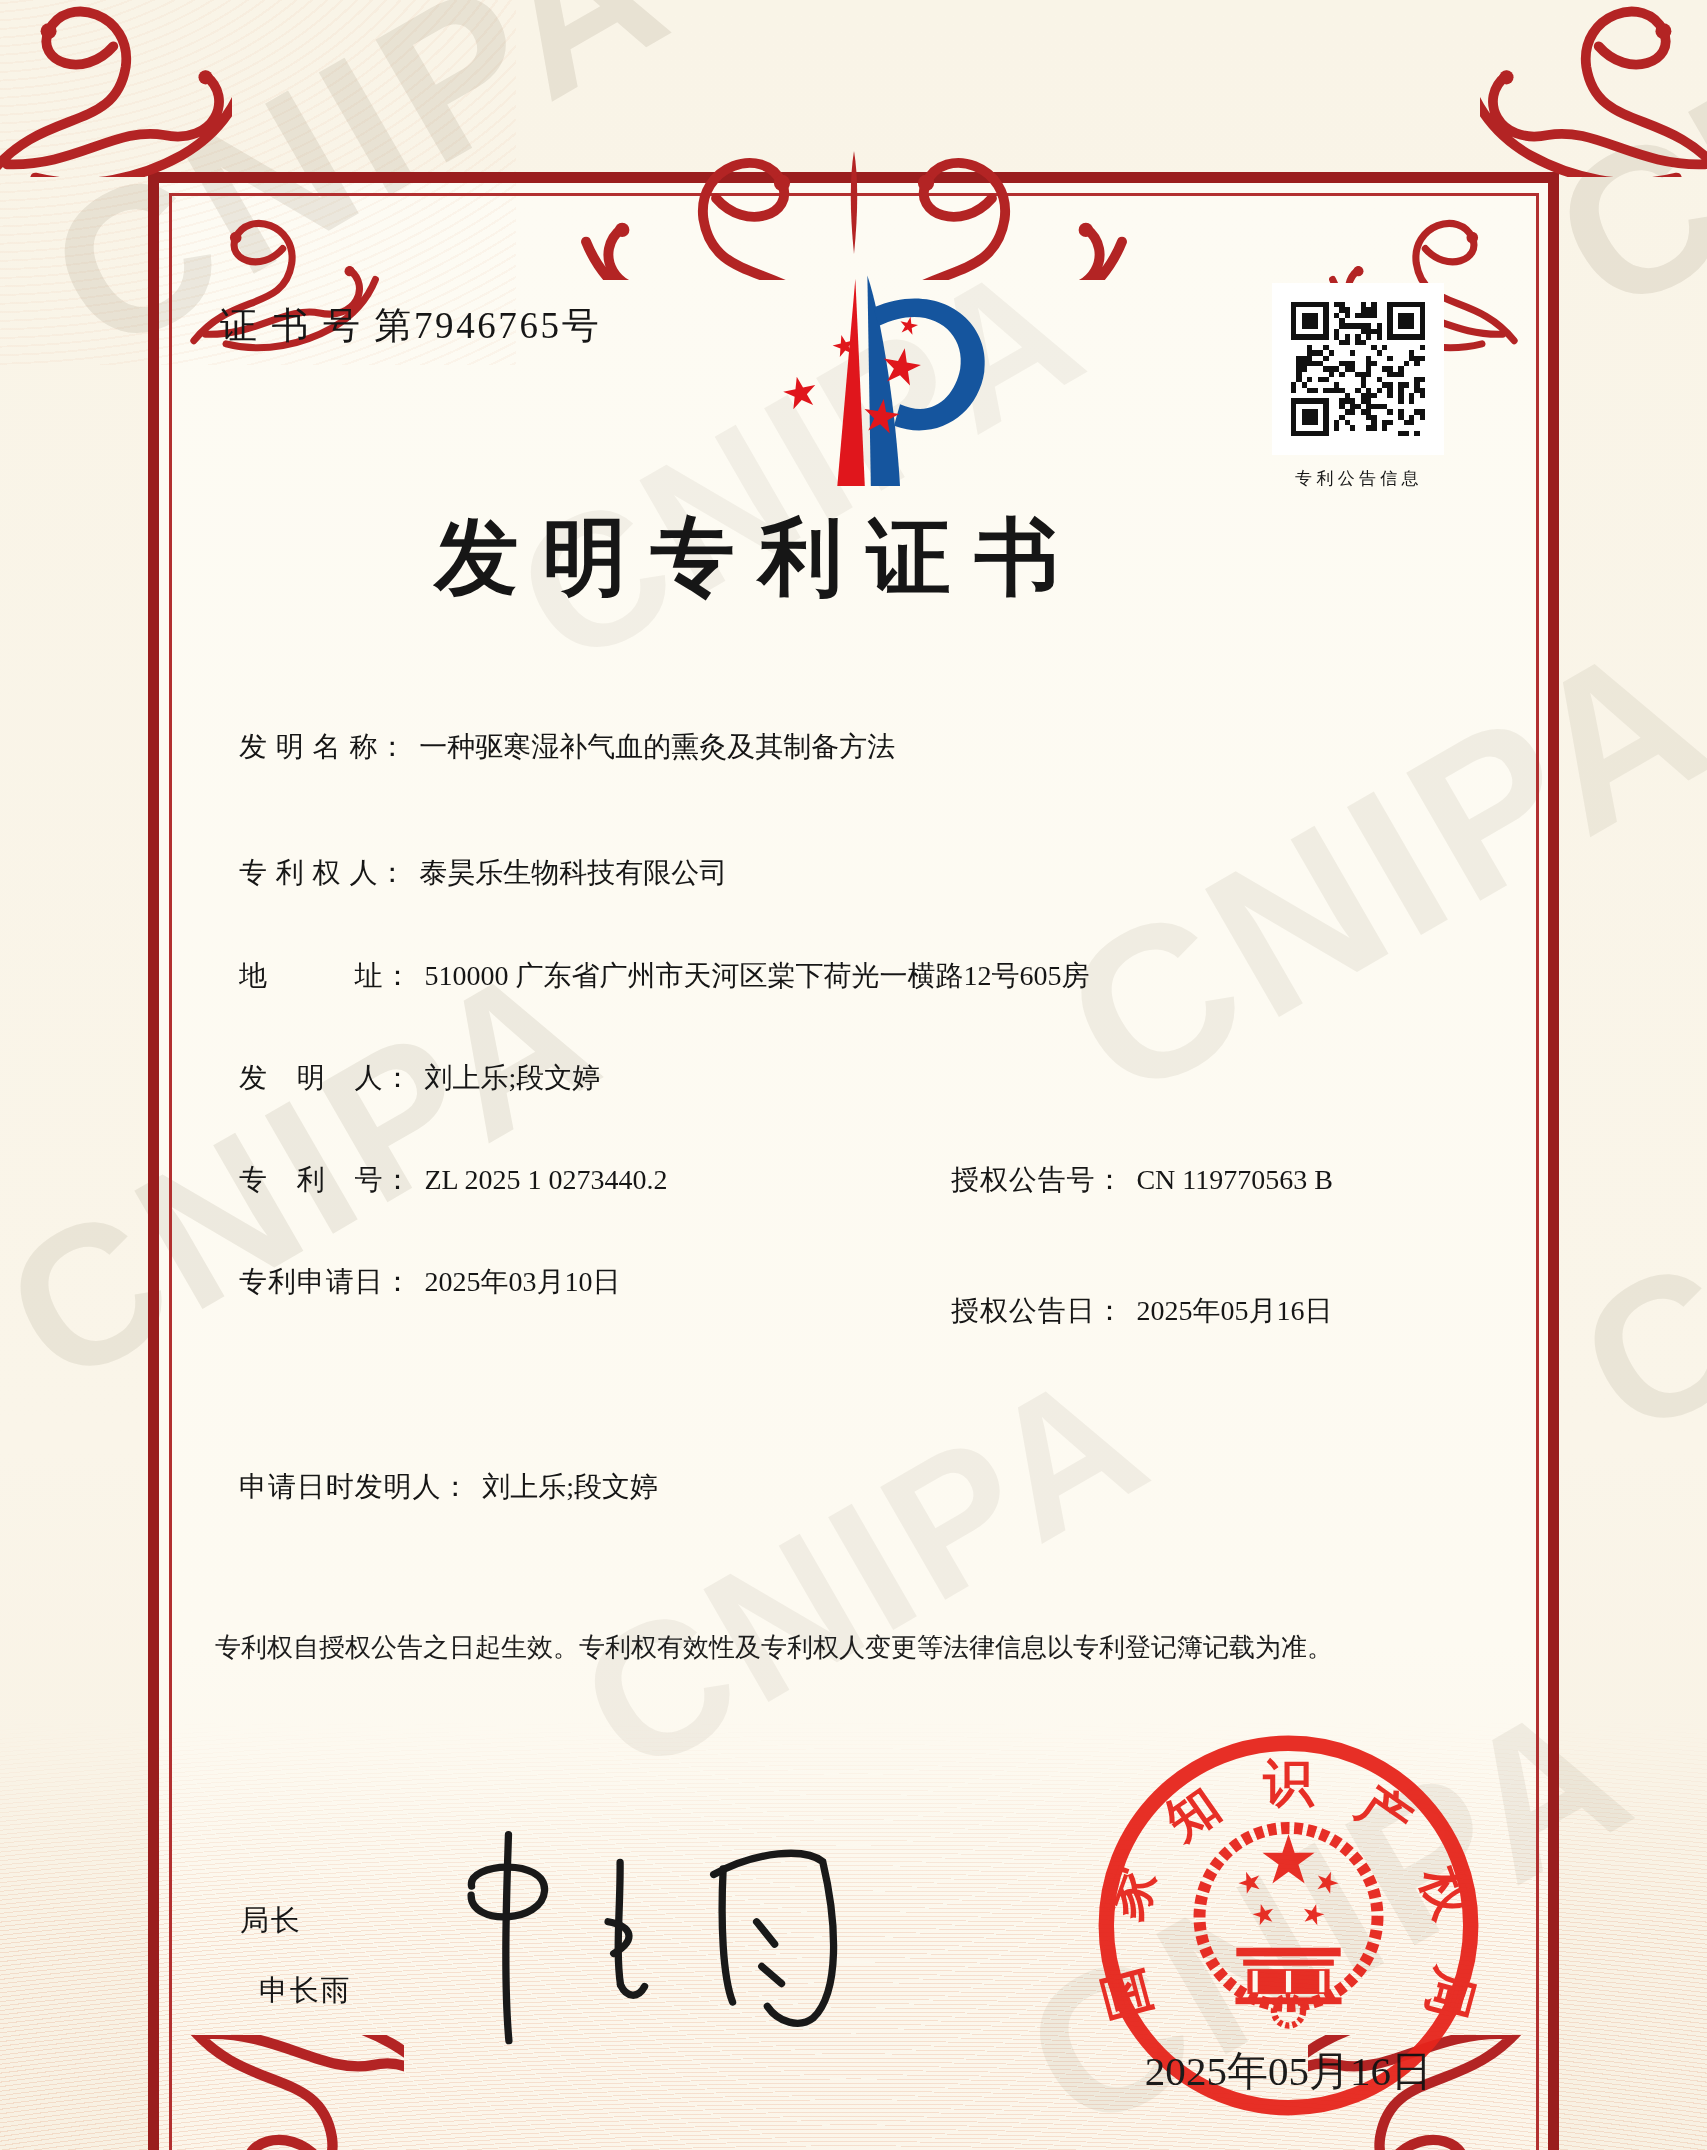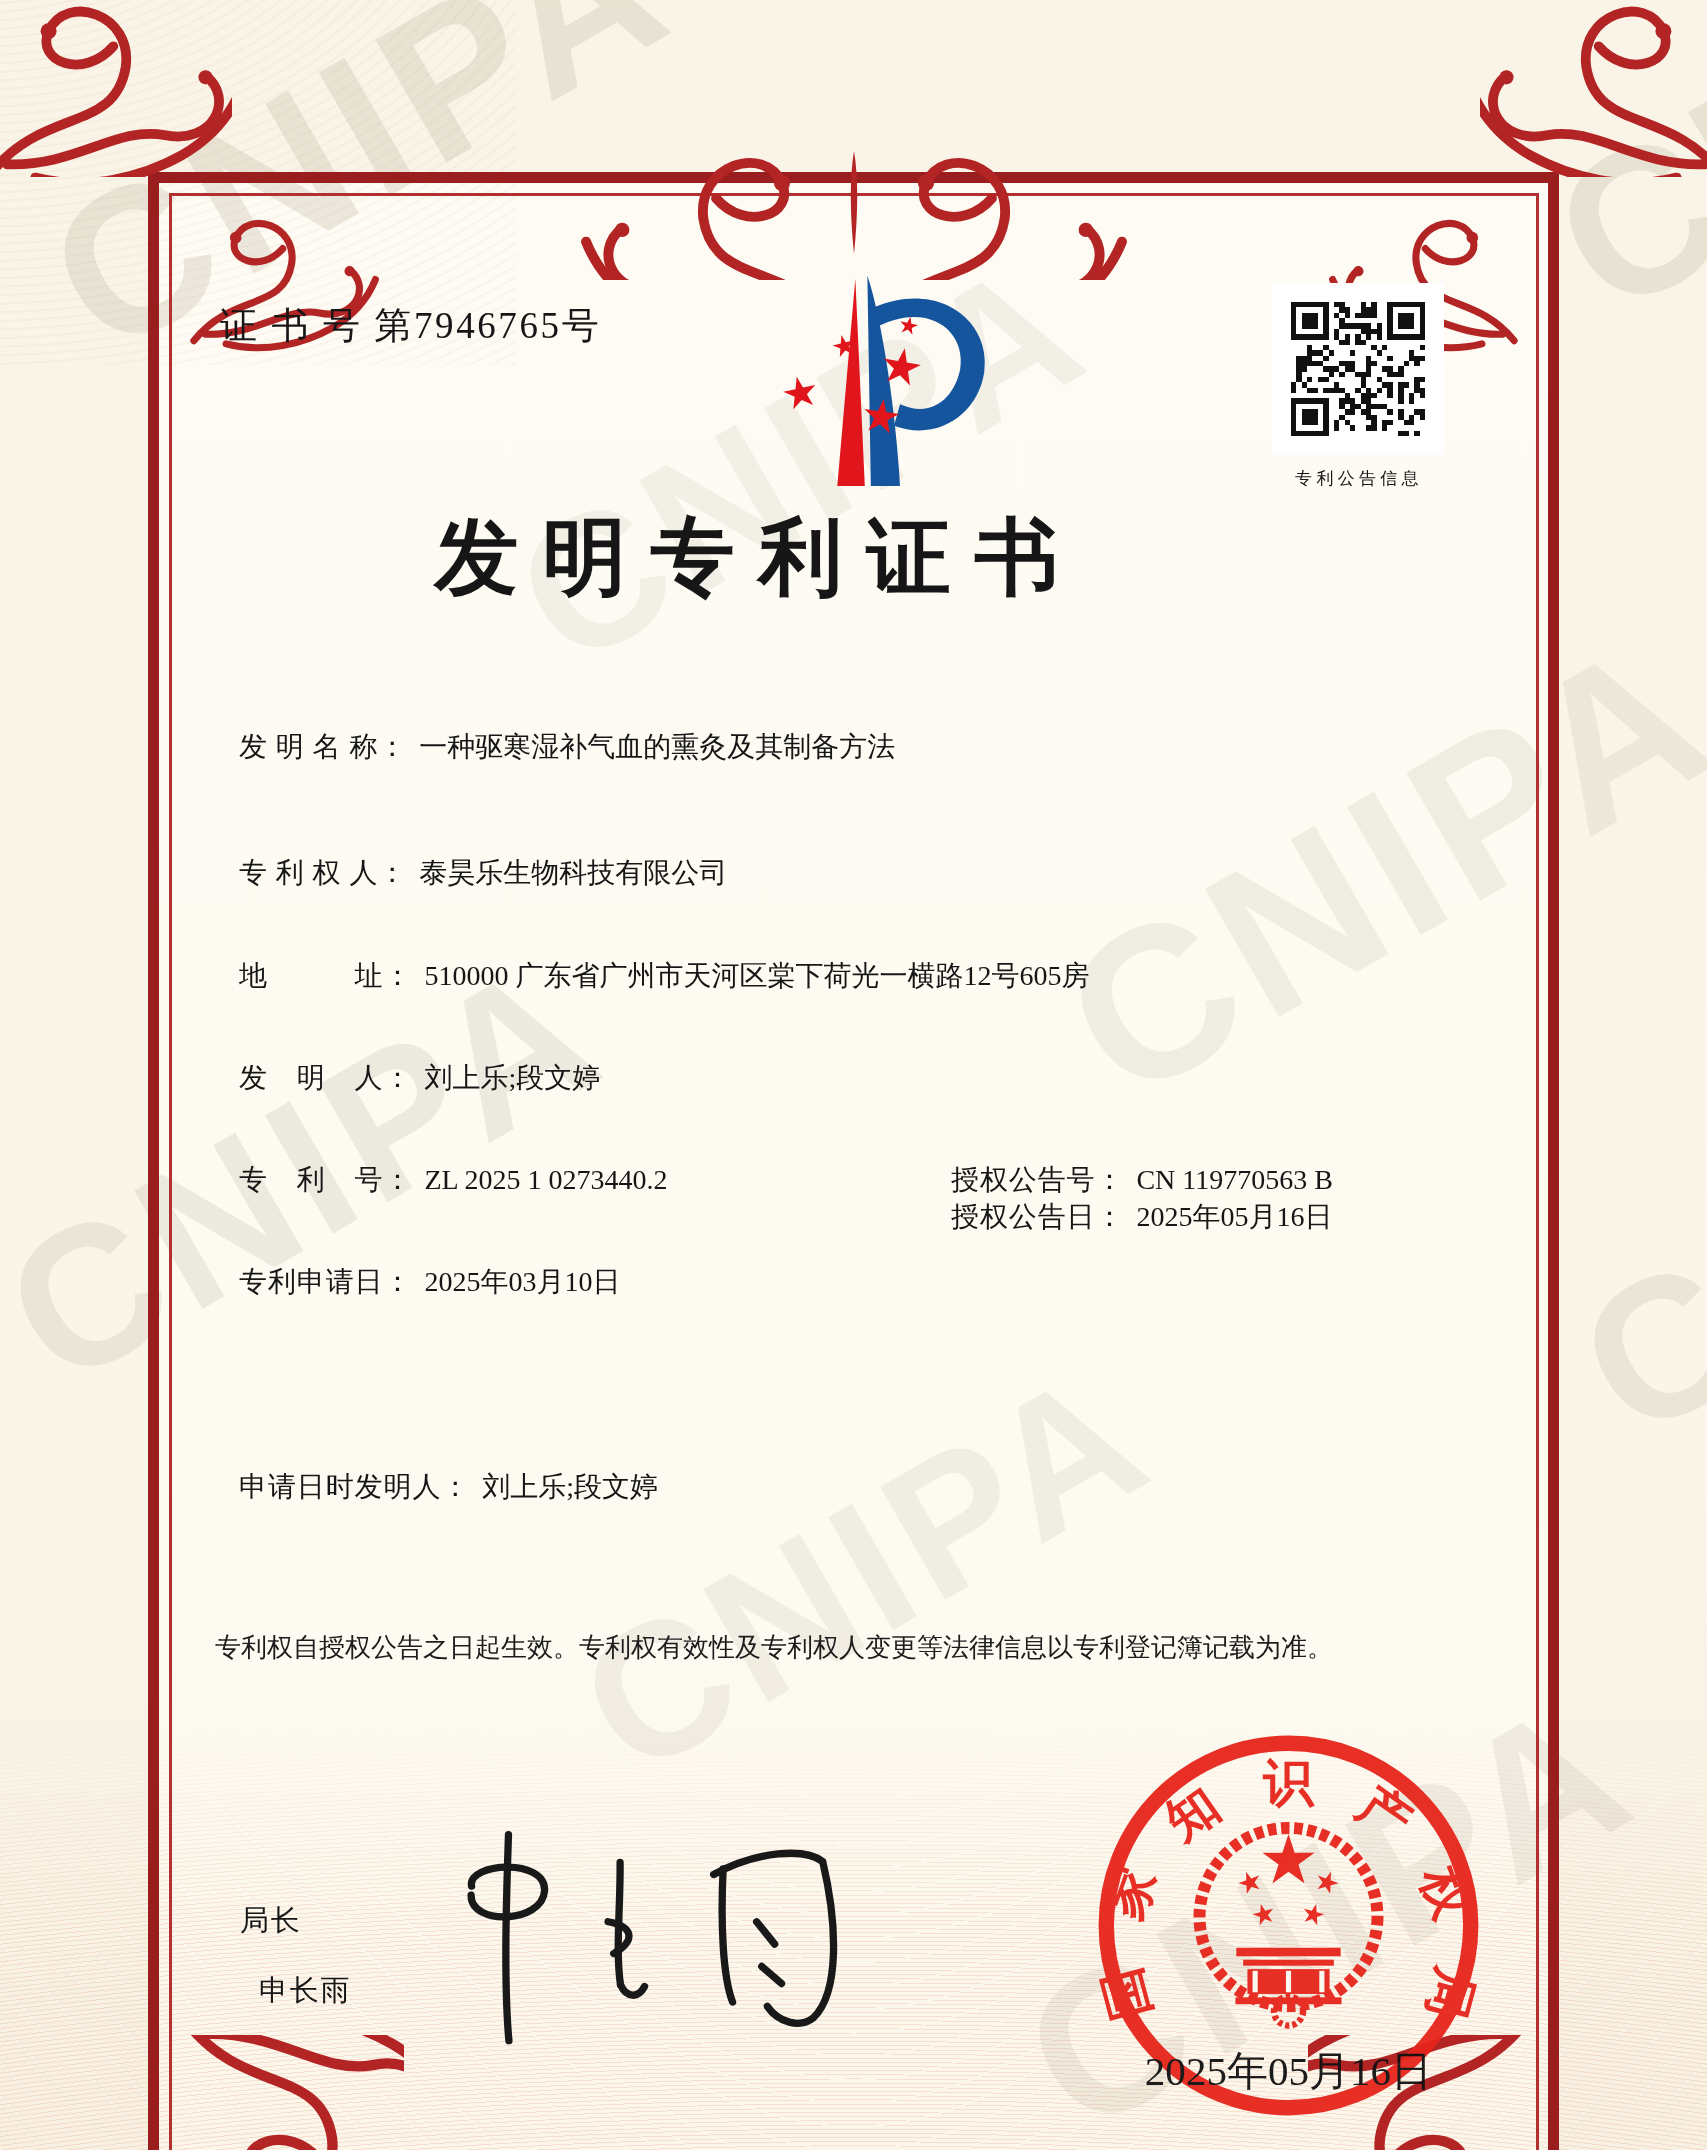--- a/index.html
+++ b/index.html
@@ -374,21 +374,21 @@
     </div>
     <div class="row" style="left:239px;top:1161px">
       <span class="lbl">专　利　号：</span><span class="val">ZL 2025 1 0273440.2</span>
     </div>
     <div class="row" style="left:951px;top:1161px">
       <span class="lbl">授权公告号：</span><span class="val">CN 119770563 B</span>
     </div>
     <div class="row" style="left:239px;top:1263px">
       <span class="lbl">专利申请日：</span><span class="val">2025年03月10日</span>
     </div>
-    <div class="row" style="left:951px;top:1198px">
+    <div class="row" style="left:951px;top:1292px">
       <span class="lbl">授权公告日：</span><span class="val">2025年05月16日</span>
     </div>
     <div class="row" style="left:239px;top:1468px">
       <span class="lbl">申请日时发明人：</span><span class="val">刘上乐;段文婷</span>
     </div>
 
     <div class="para">
       <div class="l2">专利权自授权公告之日起生效。专利权有效性及专利权人变更等法律信息以专利登记簿记载为准。</div>
     </div>
 

